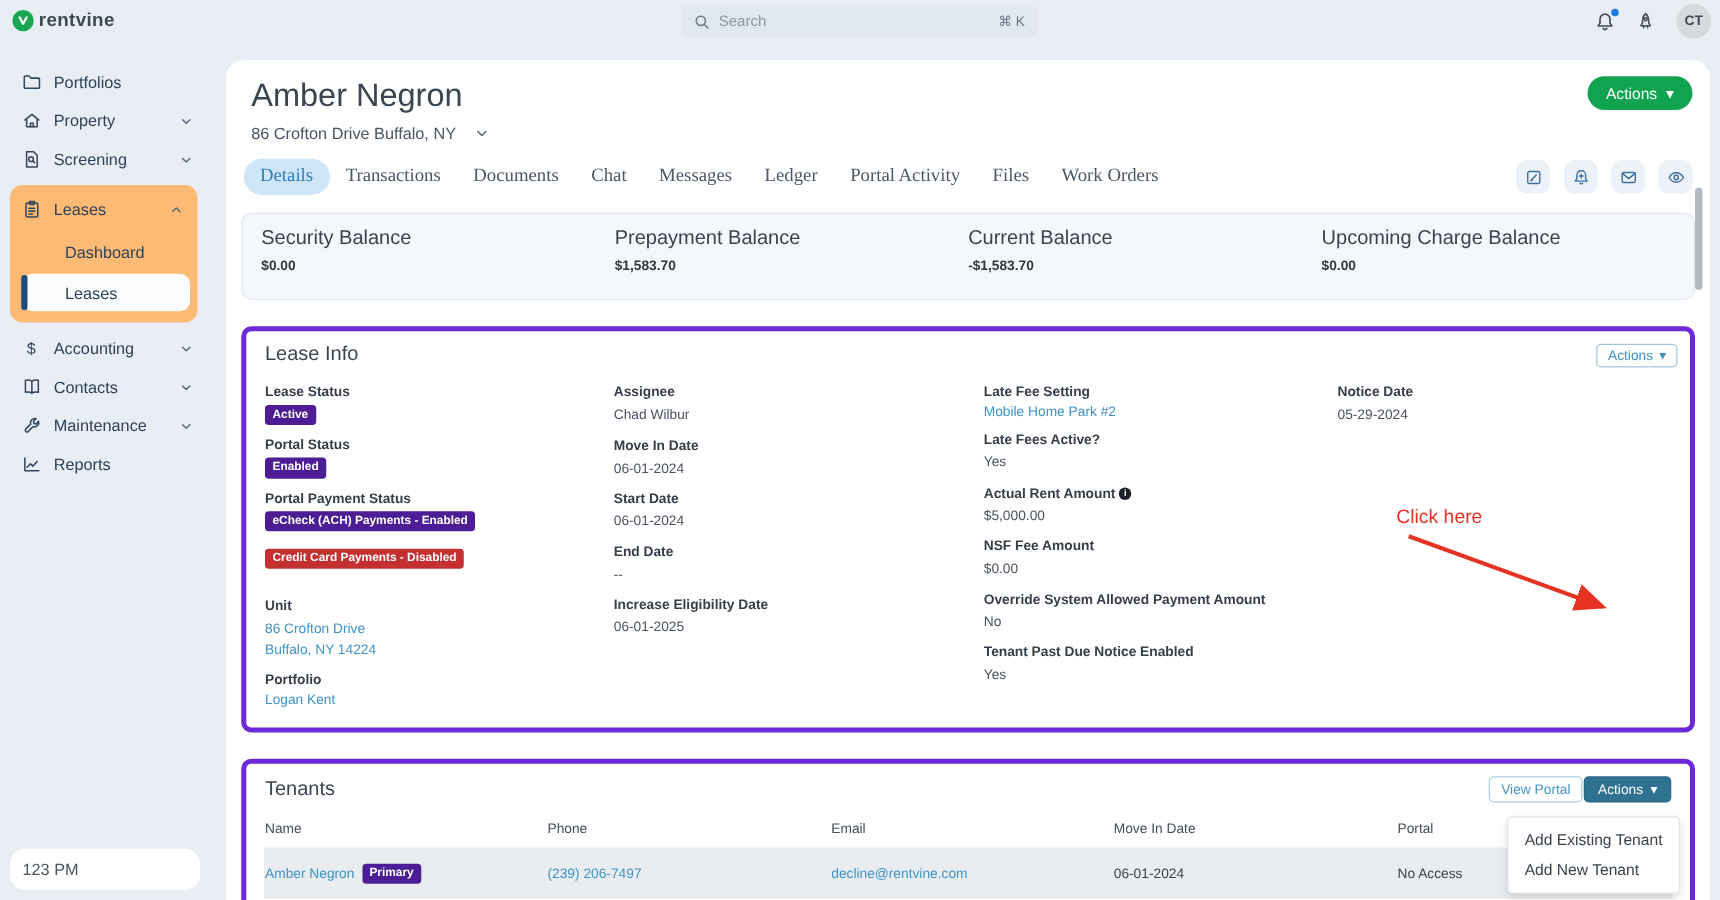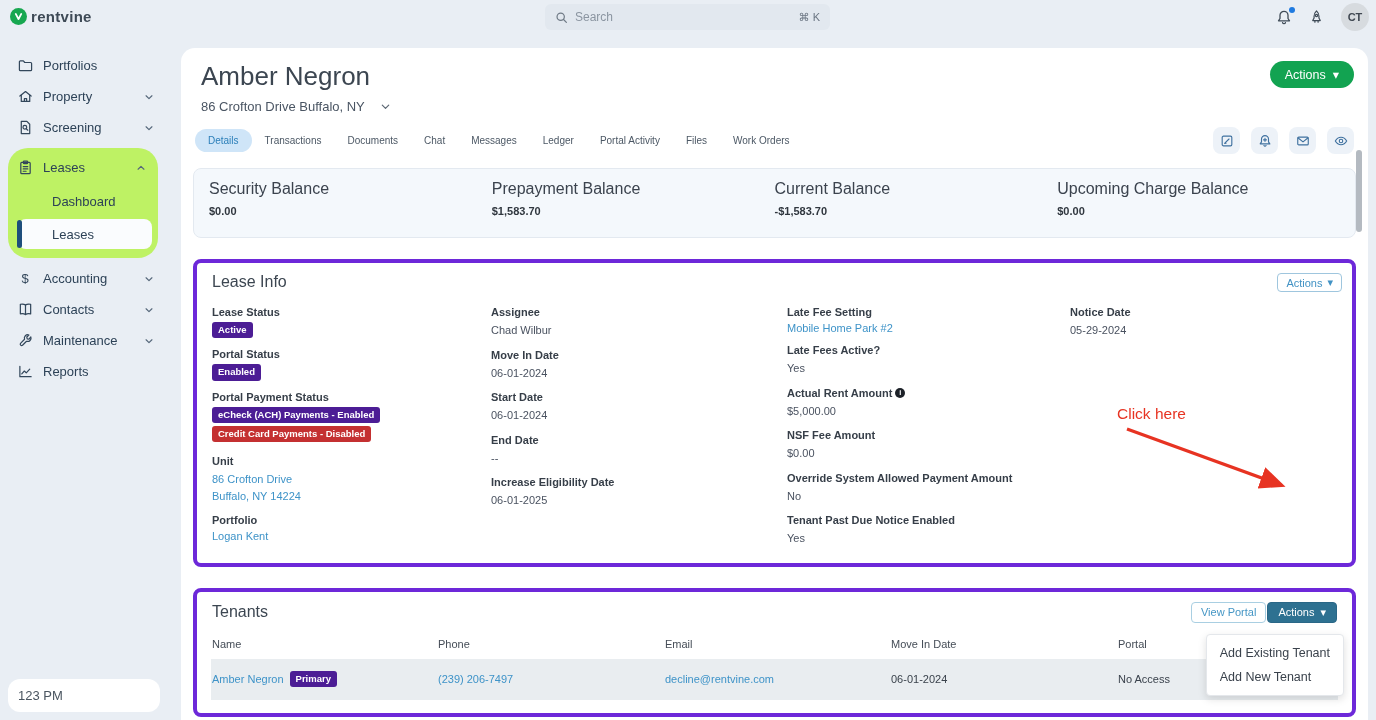--- a/index.html
+++ b/index.html
@@ -25,37 +25,37 @@
   .bell-wrap { position:relative; color:#3f4b57; }
   .bell-dot { position:absolute; top:-2px; right:-3px; width:6px; height:6px; border-radius:50%; background:#1f7ae0; }
   .rocket-wrap { color:#3f4b57; }
   .avatar { width:28px; height:28px; border-radius:50%; background:#d7dbdf; display:flex; align-items:center; justify-content:center; font-size:11px; font-weight:bold; color:#3f4751; }
 
   
   .sidebar { position:absolute; top:34px; left:0; width:166px; bottom:0; padding-top:16px; }
   .side-item { height:31px; display:flex; align-items:center; gap:10px; padding:0 12px 0 17px; font-size:13px; color:#2d4257; }
   .side-item .sicon { width:16px; display:flex; justify-content:center; color:#33475b; }
   .side-item .chev { margin-left:auto; color:#55677a; }
-  .side-group { margin:5px 8px; background:#bef264; border-radius:20px; padding:4px 0 6px; }
+  .side-group { margin:5px 8px; background:#fdba74; border-radius:10px; padding:4px 0 6px; }
   .side-group .side-item { padding-left:9px; }
   .side-sub { height:30px; margin:3px 6px 3px 10px; padding-left:34px; display:flex; align-items:center; font-size:13px; color:#2d4257; border-radius:8px; position:relative; }
   .side-sub.selected { background:#fafcfe; }
   .side-sub.selected .bar { position:absolute; left:-1px; top:1px; bottom:1px; width:5px; background:#1e4e7c; border-radius:4px; }
   .dollar-glyph { font-size:13px; color:#33475b; }
   .side-footer { position:absolute; left:8px; bottom:8px; width:152px; height:33px; background:#fff; border-radius:12px; display:flex; align-items:center; padding-left:10px; font-size:13px; color:#4a5560; }
 
   
   .main { position:absolute; left:181px; top:48px; width:1187px; height:672px; background:#fff; border-radius:14px 14px 0 0; overflow:hidden; padding:11px 12px 0; }
   .head-row { display:flex; justify-content:space-between; align-items:flex-start; padding:2px 2px 0 8px; }
   .page-title { font-size:26px; color:#3c4651; }
   .btn-green { background:#12a351; color:#fff; border:none; border-radius:16px; height:27px; padding:0 15px; font-size:12.5px; display:flex; align-items:center; gap:7px; font-family:"Liberation Sans", sans-serif; }
   .subtitle { margin:7px 0 0 8px; font-size:13px; color:#4a5563; display:flex; align-items:center; gap:15px; }
   .subtitle .chev { color:#5b6673; }
   .tabs-row { margin-top:13px; display:flex; align-items:center; padding:0 2px; }
-  .tab { padding:6px 13px; font-size:10px; color:#4c5865; border-radius:15px; white-space:nowrap; }
+  .tab { padding:6px 13px; font-size:15px; color:#4c5865; border-radius:15px; white-space:nowrap;font-family:Liberation Serif, serif; }
   .tab.active { background:#cfe5f8; color:#2b7fb9; }
   .icon-btns { margin-left:auto; display:flex; gap:11px; }
   .icon-btn { width:27px; height:27px; background:#edf2f8; border-radius:8px; display:flex; align-items:center; justify-content:center; color:#3f719f; }
 
   .balance-card { margin-top:14px; background:#f4f8fc; border:1px solid #e3e9f0; border-radius:8px; padding:11px 15px 20px; display:grid; grid-template-columns:repeat(4,1fr); }
   .bal-label { font-size:16px; color:#3b434e; }
   .bal-value { margin-top:7px; font-size:11px; font-weight:bold; color:#30373f; }
 
   .section { margin-top:21px; border:4px solid #6d28d9; border-radius:8px; position:relative; }
   .section-title { font-size:16px; color:#3c4651; }
@@ -63,21 +63,21 @@
   
   .lease-section { padding:10px 15px 6px; }
   .btn-outline-sm { position:absolute; top:10px; right:10px; border:1px solid #9fc6de; color:#4192c4; background:#fff; font-size:11px; padding:2px 8px; border-radius:4px; display:flex; align-items:center; gap:5px; font-family:"Liberation Sans", sans-serif; }
   .lease-grid { margin-top:15px; display:grid; grid-template-columns:279px 296px 283px 1fr; font-size:11px; align-items:start; }
   .field { margin-bottom:10px; }
   .f-label { font-weight:bold; color:#363e48; margin-bottom:4px; display:flex; align-items:center; gap:3px; }
   .f-value { color:#4a5260; line-height:1.5; }
   .badge { display:inline-block; font-size:9.5px; font-weight:bold; color:#fff; padding:2px 6px; border-radius:3px; line-height:1.3; }
   .bg-green { background:#4c1d95; }
   .bg-red { background:#c43031; }
-  .badge-stack .badge { margin-bottom:3px; }
+  .badge-stack .badge { margin-bottom:14px; }
   .link { color:#3e93c8; text-decoration:none; }
   .info-dot { width:10px; height:10px; border-radius:50%; background:#1c2128; color:#fff; font-size:7.5px; font-weight:bold; display:inline-flex; align-items:center; justify-content:center; }
 
   
   .tenants-section { padding:10px 0 13px; }
   .t-header { display:flex; align-items:center; padding:0 15px; position:relative; }
   .t-buttons { margin-left:auto; display:flex; gap:1px; }
   .btn-portal { border:1px solid #a9cfe2; color:#4596c5; background:#fff; font-size:11px; padding:3px 9px; border-radius:4px; font-family:"Liberation Sans", sans-serif; }
   .btn-teal { background:#2e7191; color:#fff; border:1px solid #2a6787; font-size:11px; padding:3px 10px; border-radius:4px; display:flex; align-items:center; gap:6px; font-family:"Liberation Sans", sans-serif; }
   .dropdown { position:absolute; top:32px; right:-7px; min-width:110px; background:#fff; border:1px solid #e4e7eb; border-radius:4px; box-shadow:0 3px 8px rgba(0,0,0,.13); padding:6px 0; z-index:30; }

